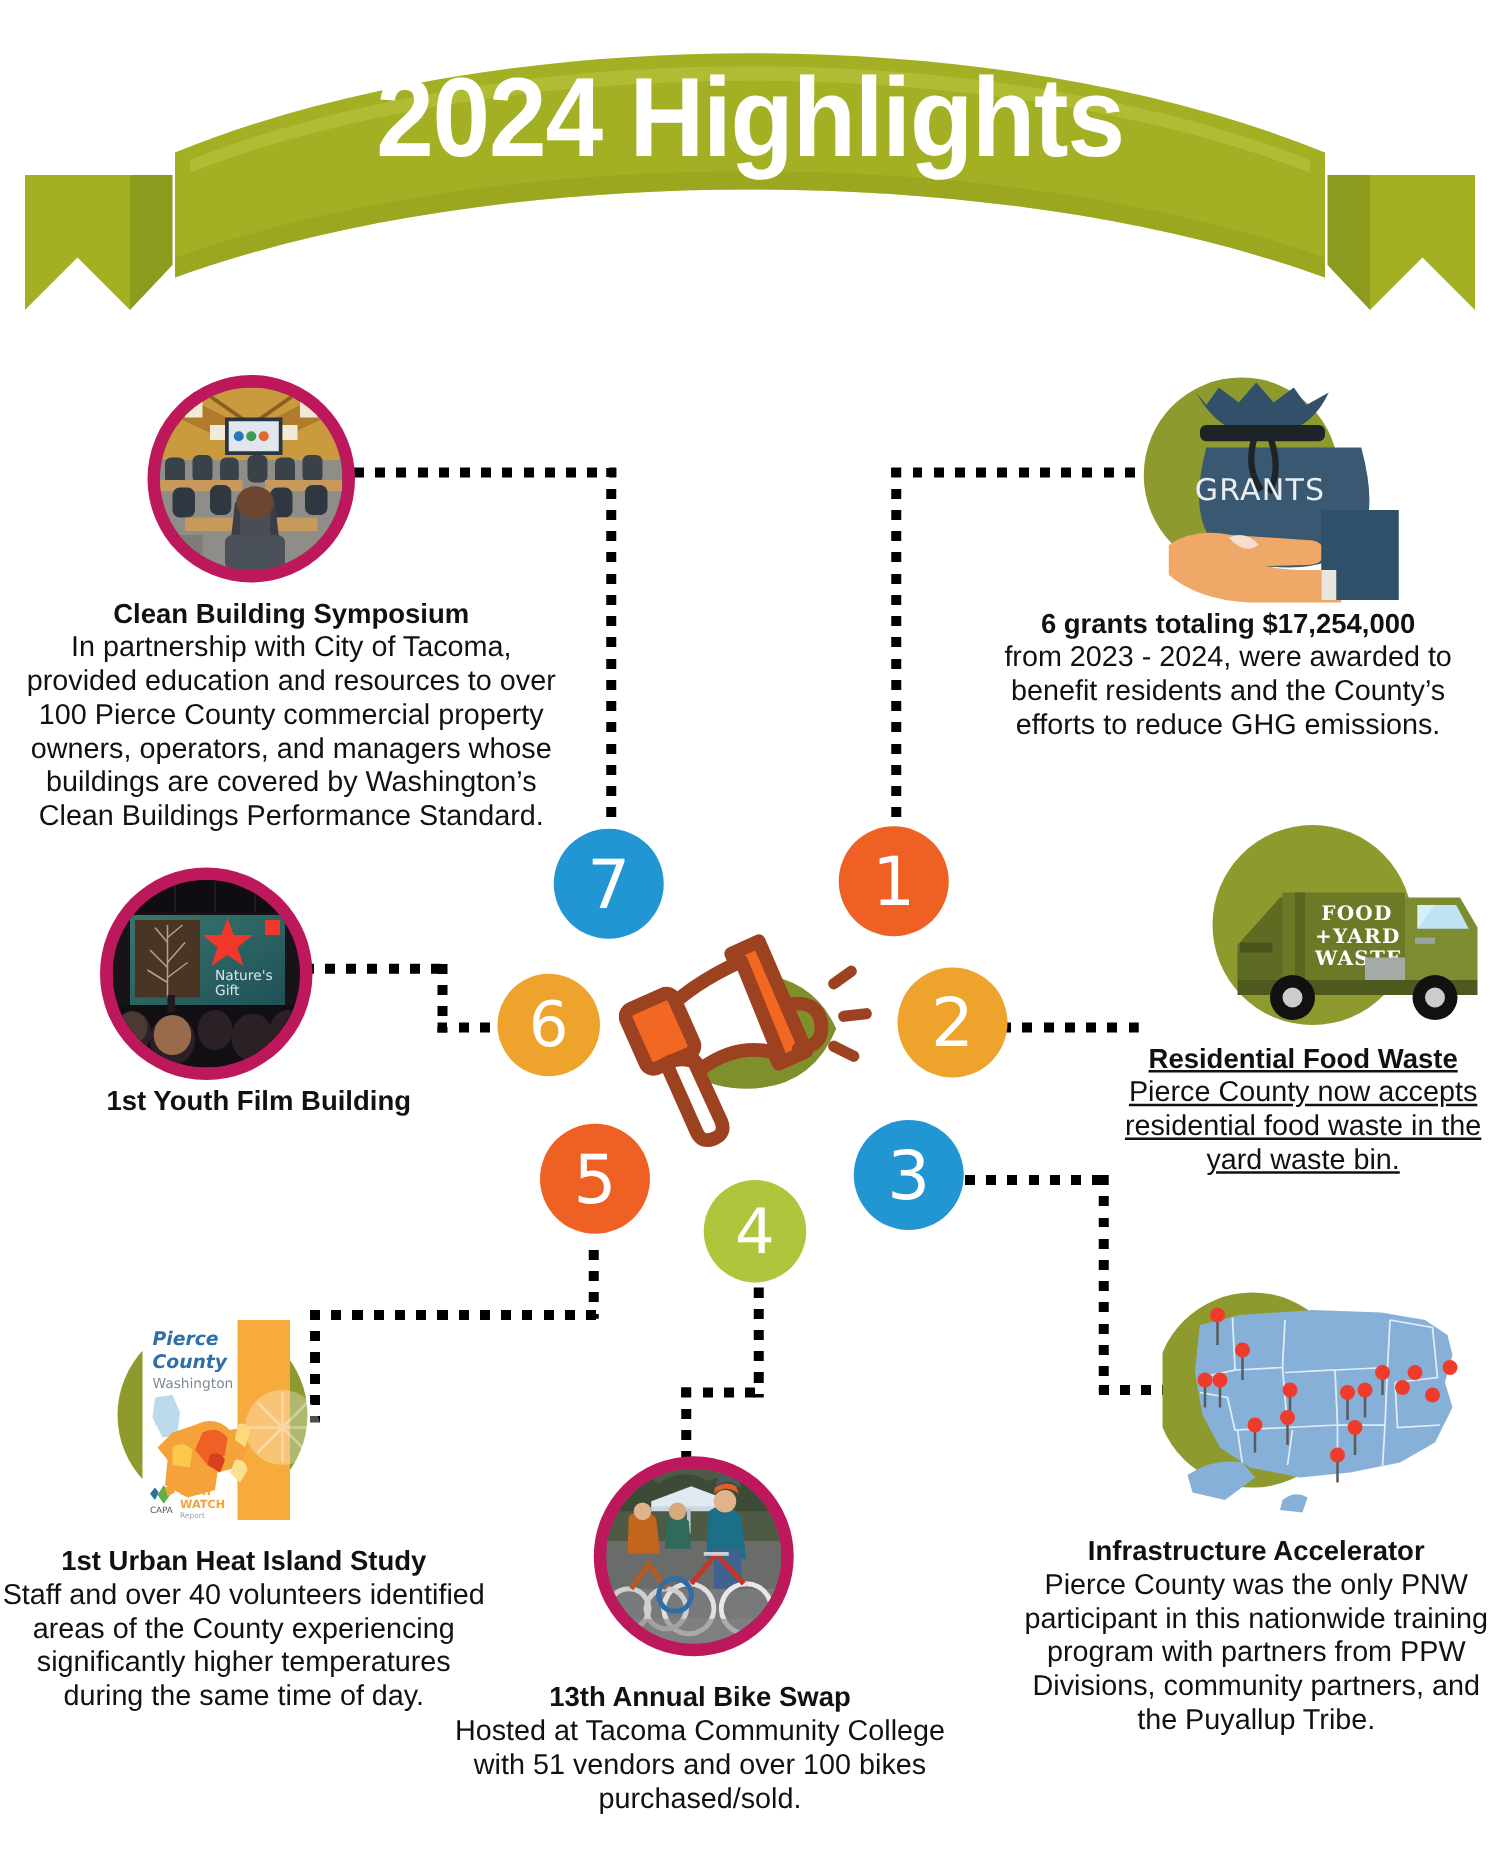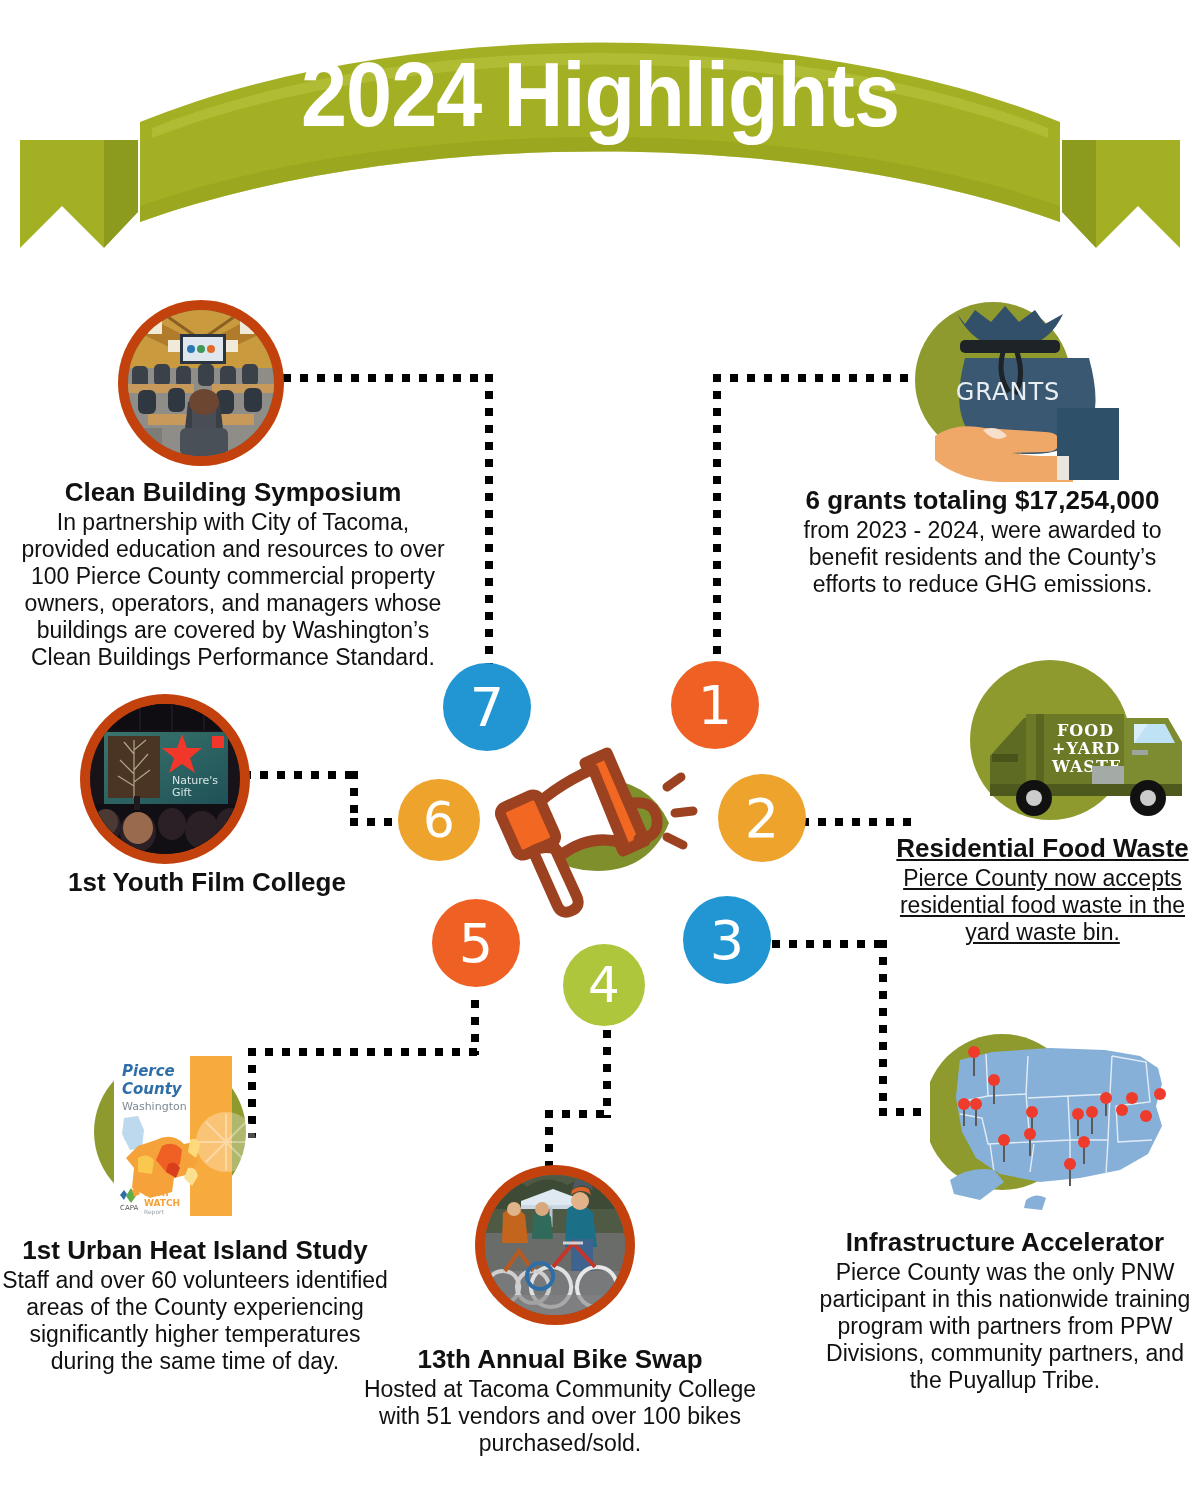--- a/index.html
+++ b/index.html
@@ -7,25 +7,25 @@
        font-family:"Liberation Sans","DejaVu Sans",sans-serif;color:#111;}
   .abs{position:absolute;}
   
   #banner{left:0;top:10px;width:1200px;height:250px;}
   #banner-title{
     position:absolute;left:0;top:34px;width:1200px;text-align:center;
     font-size:90px;font-weight:bold;color:#ffffff;letter-spacing:-1px;
     font-family:"Liberation Sans","DejaVu Sans",sans-serif;
     transform:scaleX(0.92);
   }
-  .ring{background:#c2410c;border-radius:50%;display:flex;align-items:center;justify-content:center;}
+  .ring{background:#be185d;border-radius:50%;display:flex;align-items:center;justify-content:center;}
   .ring .inner{border-radius:50%;overflow:hidden;position:relative;}
   
   .tb{position:absolute;}
-  .tb .hd{font-weight:bold;font-size:26px;line-height:1.14;margin:0 0 1px 0;}
+  .tb .hd{font-weight:bold;font-size:22px;line-height:1.14;margin:0 0 1px 0;}
   .tb .bd{font-size:23px;line-height:1.175;margin:0;}
   .ctr{text-align:center;}
   
   .num{position:absolute;border-radius:50%;display:flex;align-items:center;
        justify-content:center;color:#fff;font-weight:normal;
        font-family:"DejaVu Sans",sans-serif;}
   
   .dl{position:absolute;background-repeat:repeat-x;}
   .dh{height:8px;background-image:
        repeating-linear-gradient(to right,#000 0 8px,rgba(0,0,0,0) 8px 17px);}
@@ -330,21 +330,21 @@
       <path d="M42 158 l-4 5 l4 5 l3 -6z" fill="#2f6fa8"></path>
       <text x="38" y="178" font-family="DejaVu Sans, sans-serif" font-size="7" fill="#555">CAPA</text>
     </g>
     <text x="62" y="164" font-family="DejaVu Sans, sans-serif" font-weight="bold" font-size="9" fill="#f6a23a">HEAT</text>
     <text x="62" y="174" font-family="DejaVu Sans, sans-serif" font-weight="bold" font-size="9" fill="#f6a23a">WATCH</text>
     <text x="62" y="182" font-family="DejaVu Sans, sans-serif" font-size="6" fill="#9aa2a8">Report</text>
   </svg>
 </div>
 <div class="tb ctr" style="left:0px;top:1236px;width:390px;">
   <p class="hd">1st Urban Heat Island Study</p>
-  <p class="bd">Staff and over 60 volunteers identified areas of the County experiencing significantly higher temperatures during the same time of day.</p>
+  <p class="bd">Staff and over 40 volunteers identified areas of the County experiencing significantly higher temperatures during the same time of day.</p>
 </div>
 
 <div class="abs ring" style="left:80px;top:694px;width:170px;height:170px;">
   <div class="inner" style="width:150px;height:150px;">
     <svg width="150" height="150" viewBox="0 0 150 150">
       <rect width="150" height="150" fill="#171318"></rect>
       <rect x="0" y="0" width="150" height="26" fill="#100d12"></rect>
       <g stroke="#2a242c" stroke-width="1">
           <path d="M18 0 v26 M50 0 v26 M82 0 v26 M114 0 v26"></path>
         </g>
@@ -372,21 +372,21 @@
           <ellipse cx="112" cy="126" rx="17" ry="19"></ellipse>
         <ellipse cx="140" cy="120" rx="14" ry="16"></ellipse>
       </g>
       <ellipse cx="48" cy="124" rx="15" ry="16" fill="#9a6a4c"></ellipse>
       <ellipse cx="16" cy="118" rx="12" ry="13" fill="#4a3a33"></ellipse>
       <rect x="44" y="92" width="6" height="14" fill="#201a1e"></rect>
     </svg>
   </div>
 </div>
 <div class="tb ctr" style="left:12px;top:868px;width:390px;">
-  <p class="hd">1st Youth Film College</p>
+  <p class="hd">1st Youth Film Building</p>
 </div>
 
 <div class="abs" style="left:495px;top:725px;width:210px;height:200px;">
   <svg width="210" height="200" viewBox="0 0 210 200">
     <path d="M30 100 q22 -46 72 -46 q52 0 72 44 q-20 48 -72 48 q-50 0 -72 -46z" fill="#7f8f2c"></path>
     <g stroke="#9c4221" stroke-width="11" stroke-linejoin="round" stroke-linecap="round">
       <path d="M112 28 L150 116 L128 126 L90 38 Z" fill="#f26722"></path>
       <path d="M98 44 q-44 20 -66 46 l34 40 q30 -22 62 -12 Z" fill="#ffffff"></path>
       <rect x="12" y="74" width="42" height="52" rx="7" transform="rotate(-24 33 100)" fill="#f26722"></rect>
       <path d="M38 126 q10 -6 22 -2 l22 48 q4 10 -6 14 q-10 4 -14 -6z" fill="#ffffff"></path>

